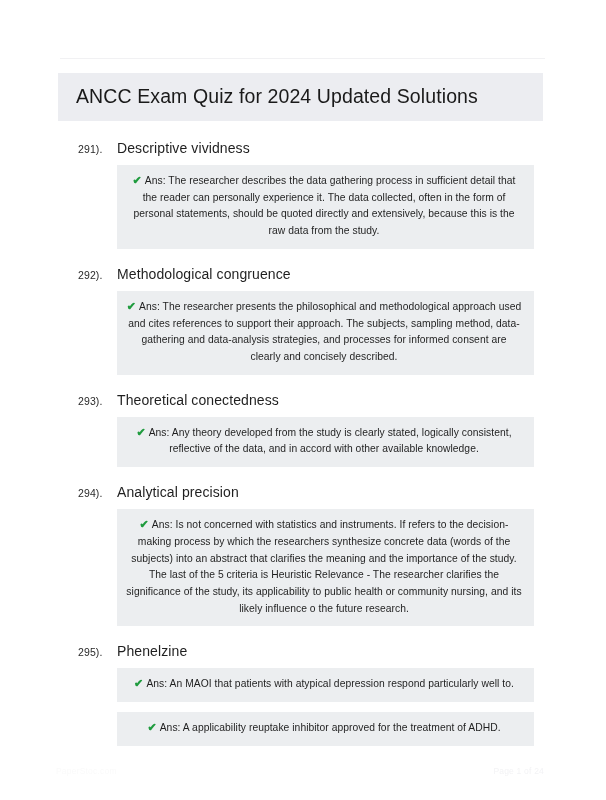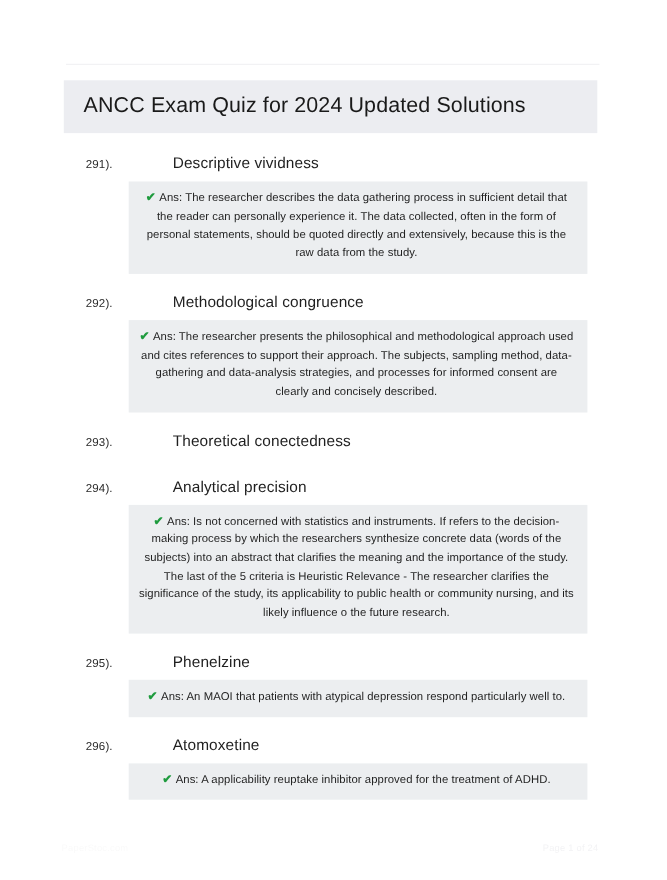--- a/index.html
+++ b/index.html
@@ -64,21 +64,20 @@
     position: relative;
     padding-bottom: 10px;
   }
 
   .qhead {
     display: flex;
     align-items: baseline;
     padding-left: 78px;
     padding-top: 7px;
     padding-bottom: 9px;
-    gap: 40px;
   }
   .qnum {
     font-size: 10.5px;
     color: #2a2a2a;
     width: 39px;
     flex: 0 0 39px;
     letter-spacing: 0.1px;
   }
   .qtext {
     font-size: 14px;
@@ -161,44 +160,43 @@
         </div>
         <div class="ablock">
           <p class="atext"><span class="check">✔</span><span>Ans: The researcher presents the philosophical and methodological approach used and cites references to support their approach. The subjects, sampling method, data-gathering and data-analysis strategies, and processes for informed consent are clearly and concisely described.</span></p>
         </div>
       </div>
       <div class="qblock">
         <div class="qhead">
           <span class="qnum">293).</span>
           <span class="qtext">Theoretical conectedness</span>
         </div>
+        <div class="ablock">
+          <p class="atext"><span class="check">✔</span><span>Ans: Any theory developed from the study is clearly stated, logically consistent, reflective of the data, and in accord with other available knowledge.</span></p>
+        </div>
       </div>
       <div class="qblock">
         <div class="qhead">
           <span class="qnum">294).</span>
           <span class="qtext">Analytical precision</span>
         </div>
         <div class="ablock">
           <p class="atext"><span class="check">✔</span><span>Ans: Is not concerned with statistics and instruments. If refers to the decision-making process by which the researchers synthesize concrete data (words of the subjects) into an abstract that clarifies the meaning and the importance of the study. The last of the 5 criteria is Heuristic Relevance - The researcher clarifies the significance of the study, its applicability to public health or community nursing, and its likely influence o the future research.</span></p>
         </div>
       </div>
       <div class="qblock">
         <div class="qhead">
           <span class="qnum">295).</span>
           <span class="qtext">Phenelzine</span>
         </div>
         <div class="ablock">
           <p class="atext"><span class="check">✔</span><span>Ans: An MAOI that patients with atypical depression respond particularly well to.</span></p>
         </div>
       </div>
       <div class="qblock">
-        <div class="qhead">
-          <span class="qnum">296).</span>
-          <span class="qtext">Atomoxetine</span>
-        </div>
         <div class="ablock">
           <p class="atext"><span class="check">✔</span><span>Ans: A applicability reuptake inhibitor approved for the treatment of ADHD.</span></p>
         </div>
       </div>
     </div>
 
   <div class="footer">
     <div class="footer-left">PaperStoc.com</div>
     <div class="footer-right">Page 1 of 24</div>
   </div>

